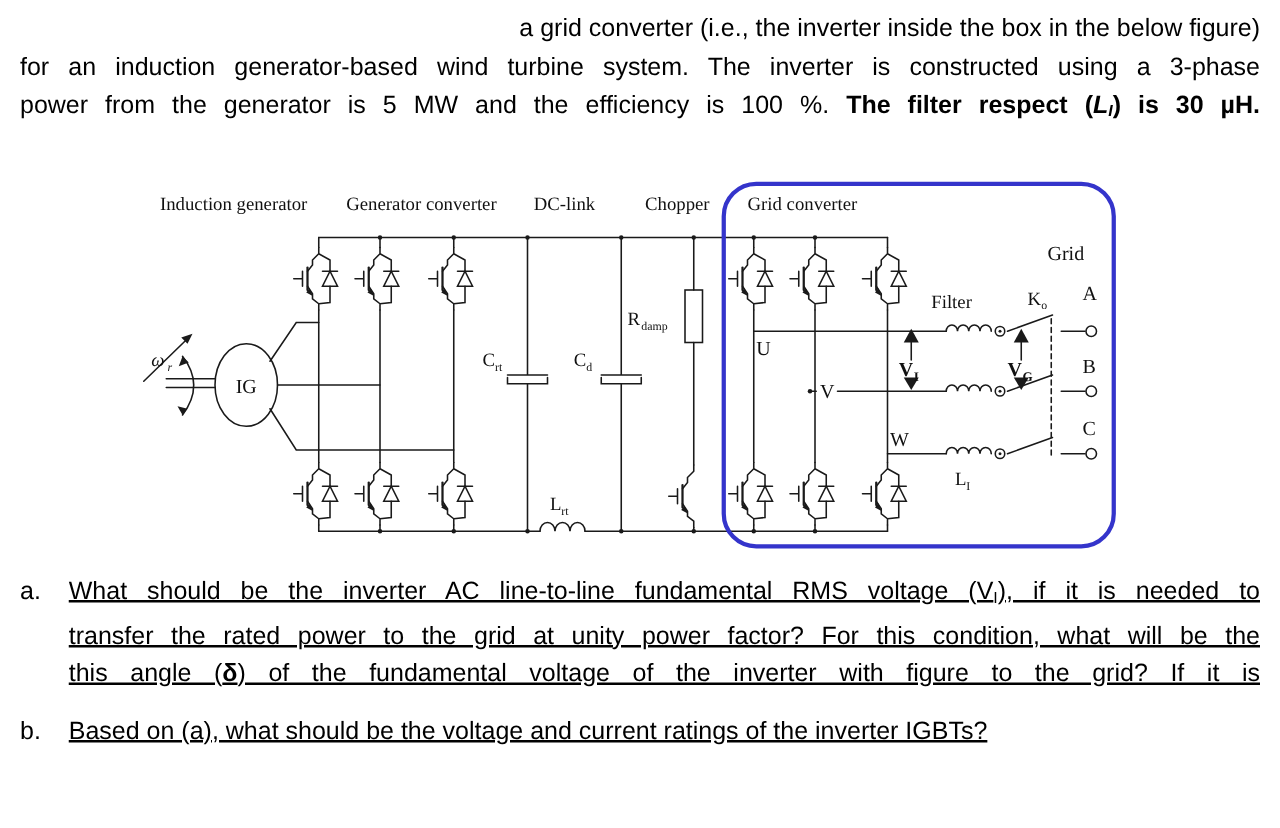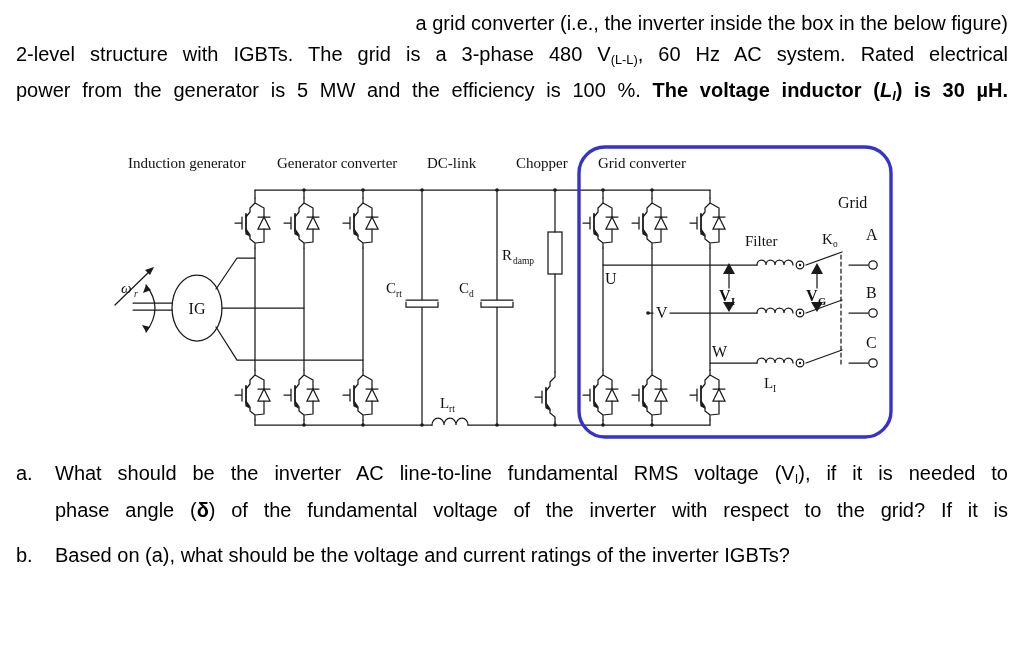--- a/index.html
+++ b/index.html
@@ -23,21 +23,21 @@
   .questions{top:458px;}
   .tline{text-align:justify;text-align-last:justify;}
   .tline.right{text-align-last:right;}
   .tline.left{text-align-last:left;}
   .sub{font-size:0.64em;vertical-align:-0.24em;}
   .b{font-weight:bold;}
   .bi{font-weight:bold;font-style:italic;}
   .qrow{display:flex;}
   .qrow.b-row{margin-top:15px;}
   .qlabel{width:39px;flex:none;}
-  .qbody{flex:1;}
+  .qbody{flex:1;text-decoration:underline;}
 </style>
 </head>
 <body>
 
 <div class="page">
 
   <svg class="diagram" width="1024" height="662" viewBox="0 0 1024 662">
     <defs>
       <g id="igbtD">
         <path class="ink" d="M0,0 V5 M0,5 L-5,10 L-5,14 L-9,19 M0,5 L9,10 M-13,19 V31 M-20,25 H-13 M-9,31 L-5,37 L-5,41 L0,45 M9,10 V19 M3,19 H15 M9,31 V44 L0,45 M0,45 V50"></path>
@@ -191,30 +191,31 @@
     <text class="lbl" x="866" y="348">C</text>
     <text class="lbl" x="605" y="284">U</text>
     <text class="lbl" x="656" y="318">V</text>
     <text class="lbl" x="712" y="357">W</text>
     <text class="lbl15" x="764" y="388">L</text>
     <text class="sm" x="773" y="392">I</text>
   </svg>
 
   <div class="textblock intro">
     <div class="tline right"><span>a grid converter (i.e., the inverter inside the box in the below figure)</span></div>
-    <div class="tline"><span>2-level structure with IGBTs. The grid is a 3-phase 480 V</span><span class="sub">(L-L)</span><span>, 60 Hz AC system. Rated electrical</span></div>
-    <div class="tline"><span>power from the generator is 5 MW and the efficiency is 100 %. </span><span class="b">The voltage inductor (</span><span class="bi">L</span><span class="sub bi">I</span><span class="b">) is 30 µH.</span></div>
+    <div class="tline"><span>for an induction generator-based wind turbine system. The inverter is constructed using a 3-phase</span></div>
+    <div class="tline"><span>power from the generator is 5 MW and the efficiency is 100 %. </span><span class="b">The filter respect (</span><span class="bi">L</span><span class="sub bi">I</span><span class="b">) is 30 µH.</span></div>
   </div>
 
   <div class="textblock questions">
     <div class="qrow">
       <div class="qlabel">a.</div>
       <div class="qbody">
         <div class="tline"><span>What should be the inverter AC line-to-line fundamental RMS voltage (V</span><span class="sub">I</span><span>), if it is needed to</span></div>
-        <div class="tline"><span>phase angle (</span><span class="b">δ</span><span>) of the fundamental voltage of the inverter with respect to the grid? If it is</span></div>
+        <div class="tline"><span>transfer the rated power to the grid at unity power factor? For this condition, what will be the</span></div>
+        <div class="tline"><span>this angle (</span><span class="b">δ</span><span>) of the fundamental voltage of the inverter with figure to the grid? If it is</span></div>
       </div>
     </div>
     <div class="qrow b-row">
       <div class="qlabel">b.</div>
       <div class="qbody">
         <div class="tline left"><span>Based on (a), what should be the voltage and current ratings of the inverter IGBTs?</span></div>
       </div>
     </div>
   </div>
 

